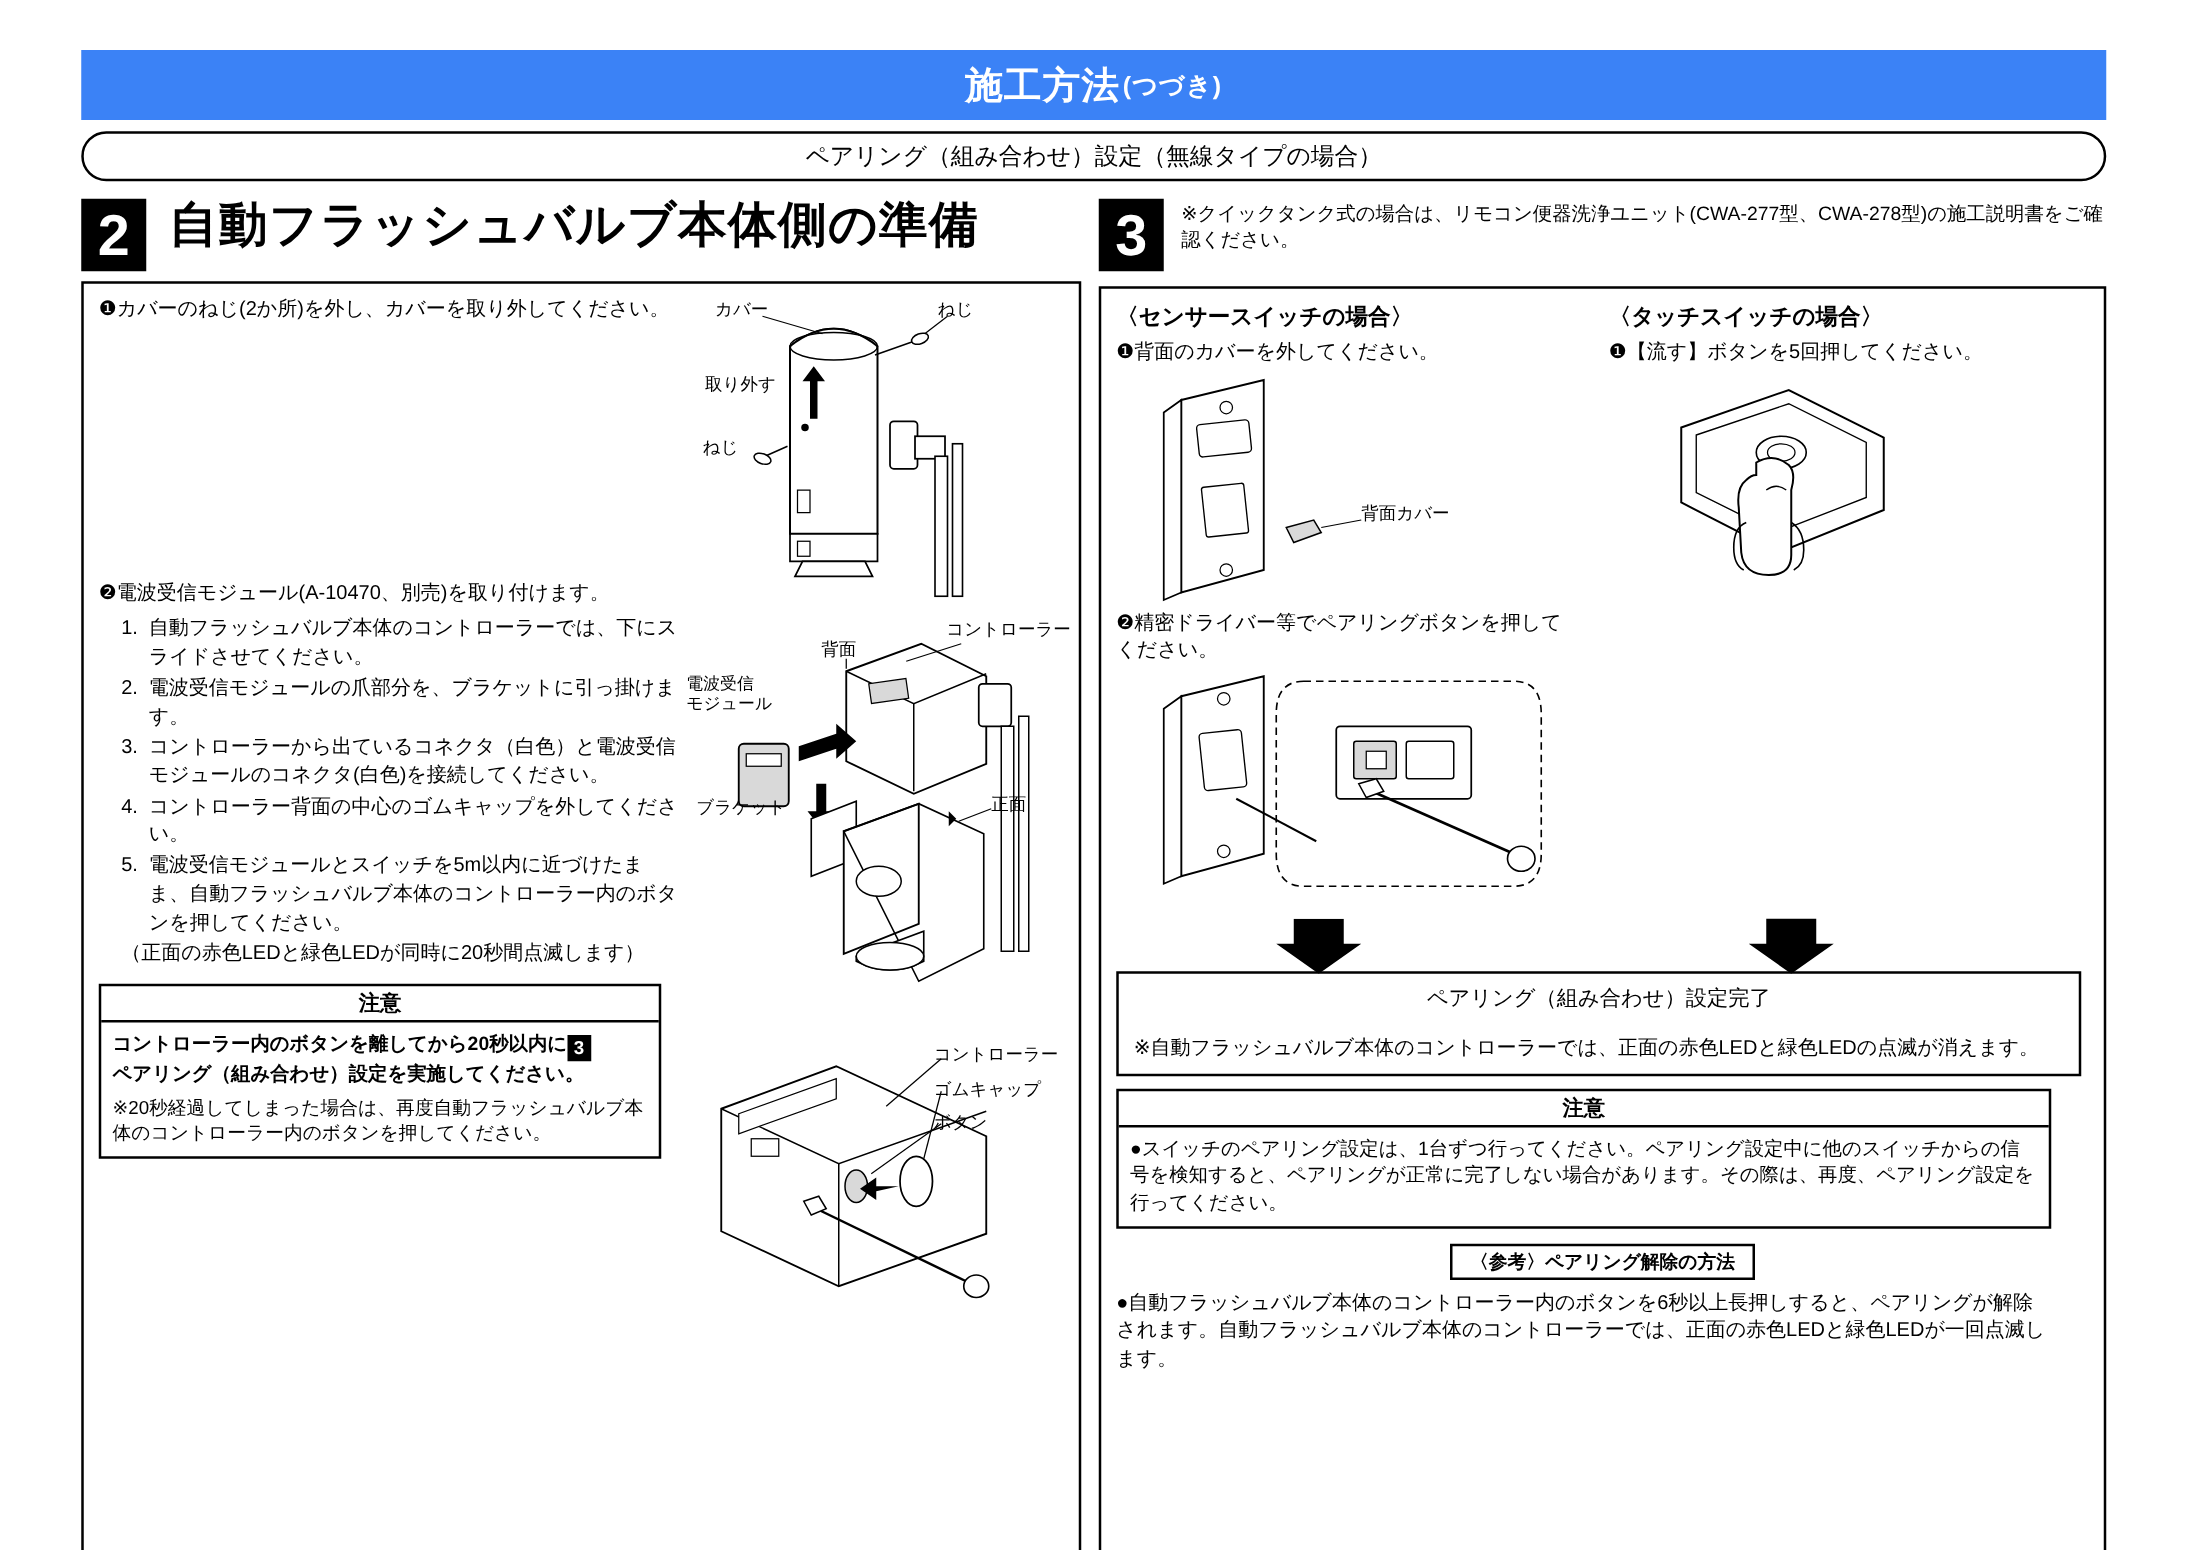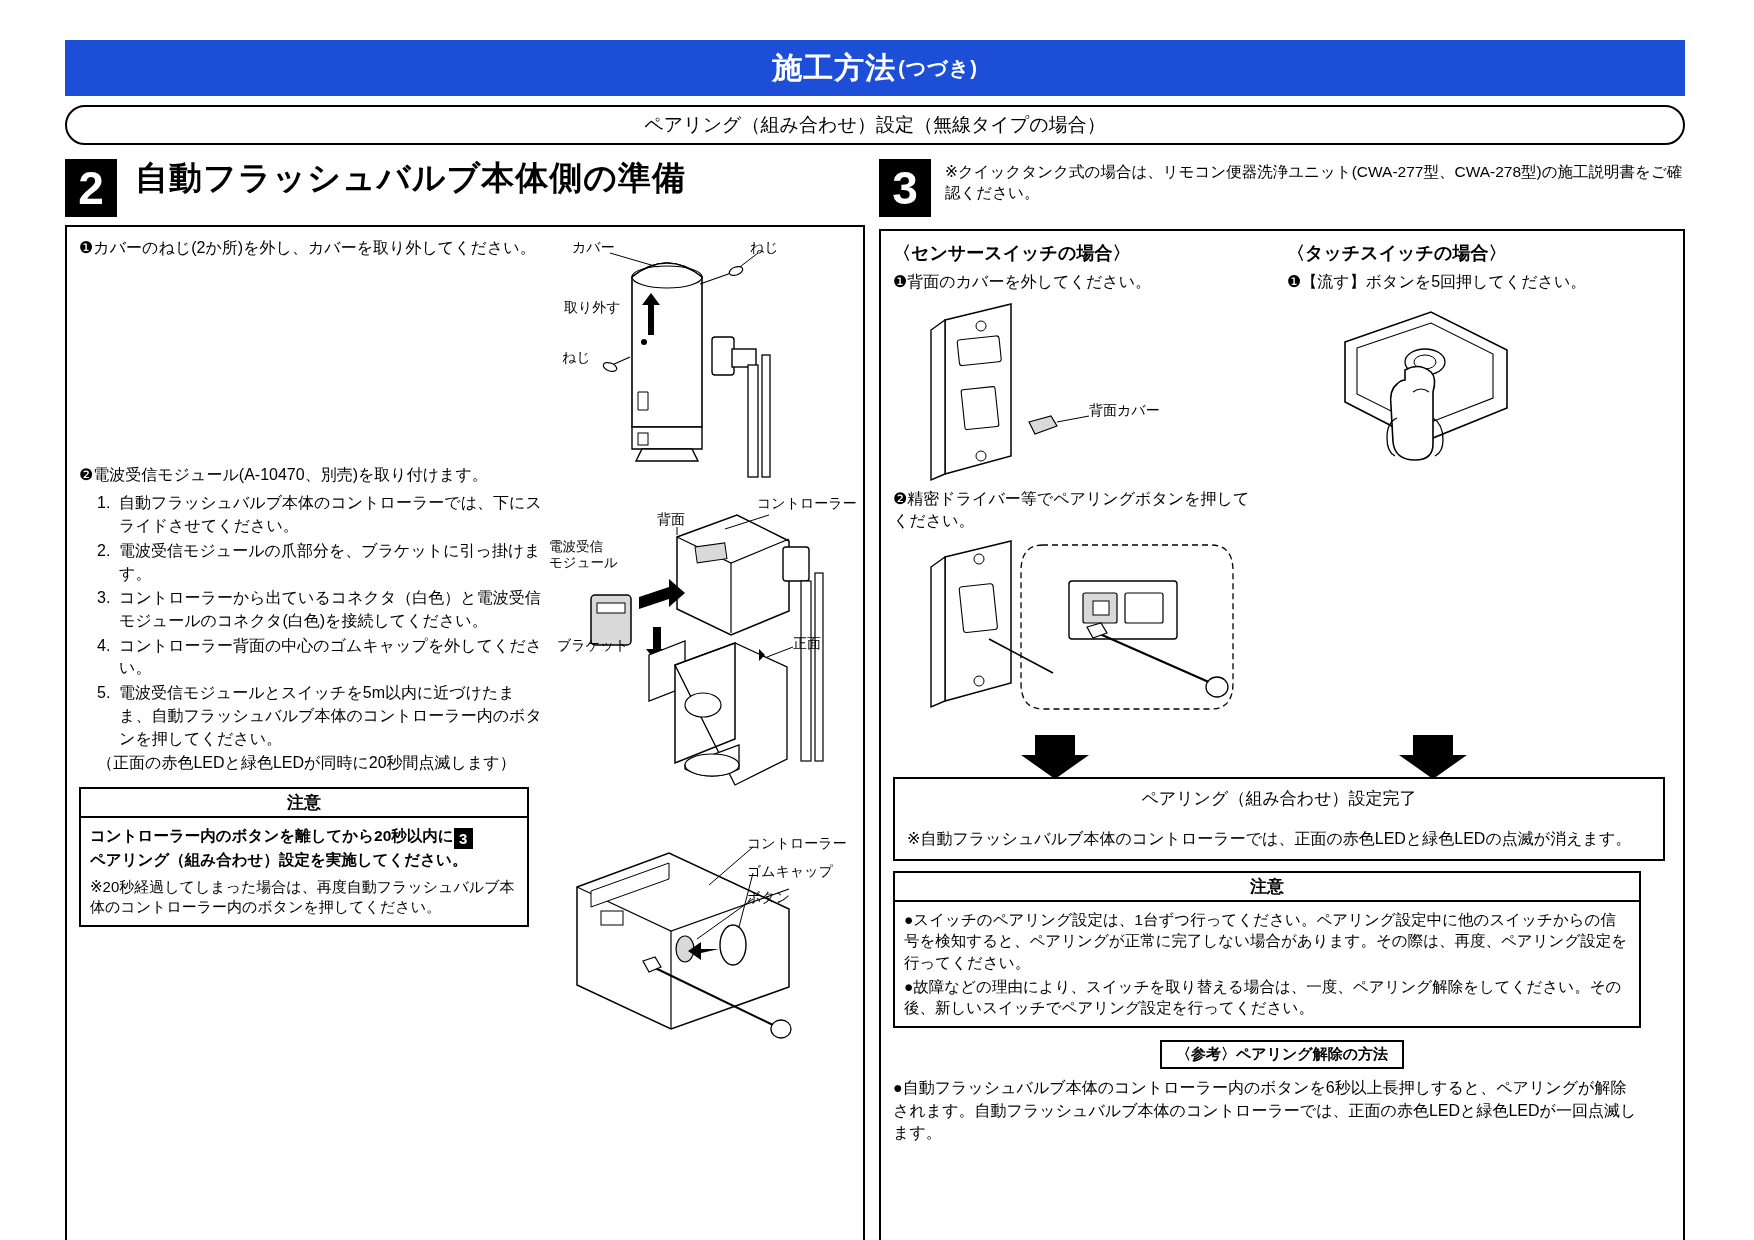--- a/index.html
+++ b/index.html
@@ -11,21 +11,21 @@
     position:relative;
     overflow:hidden;
   }
   .page{
     position:absolute;
     left:65px; top:40px;
     width:1620px; height:1165px;
   }
   
   .title-bar{
-    background:#1d4ed8;
+    background:#3b82f6;
     color:#fff;
     height:56px;
     display:flex;align-items:center;justify-content:center;
     font-size:30px;font-weight:bold;
     letter-spacing:1px;
   }
   .title-bar .sub{font-size:20px;font-weight:bold;margin-left:2px;}
   .subtitle-bar{
     margin-top:9px;
     border:2px solid #000;
@@ -41,21 +41,21 @@
   .col-right{width:806px;}
   .step-head{display:flex;align-items:flex-start;height:66px;}
   .step-num{
     background:#000;color:#fff;
     width:52px;height:58px;
     font-size:46px;font-weight:bold;
     display:flex;align-items:center;justify-content:center;
     flex:0 0 auto;
   }
   .step-title{
-    font-size:33px;font-weight:bold;
+    font-size:39px;font-weight:bold;
     margin-left:18px;line-height:1.15;
     letter-spacing:1px;
   }
   .step-title.small{font-size:29px;line-height:1.22;}
   .note-top{
     font-size:15.5px;line-height:1.38;
     margin-left:14px;flex:1;padding-top:2px;
   }
   .panel{
     border:2px solid #000;
@@ -366,21 +366,20 @@
 
           <div class="res-box" style="width:744px;margin-top:2px;">
             <div class="center" style="font-size:17px;">ペアリング（組み合わせ）設定完了</div>
             <div style="font-size:16px;line-height:1.4;margin-top:18px;">※自動フラッシュバルブ本体のコントローラーでは、正面の赤色LEDと緑色LEDの点滅が消えます。</div>
           </div>
 
           <div class="caution-box" style="width:744px;margin-top:10px;">
             <div class="caution-title">注意</div>
             <div class="caution-body">
               <div>●スイッチのペアリング設定は、1台ずつ行ってください。ペアリング設定中に他のスイッチからの信号を検知すると、ペアリングが正常に完了しない場合があります。その際は、再度、ペアリング設定を行ってください。</div>
-              <div style="margin-top:2px;">●故障などの理由により、スイッチを取り替える場合は、一度、ペアリング解除をしてください。その後、新しいスイッチでペアリング設定を行ってください。</div>
             </div>
           </div>
 
           <div class="center" style="margin-top:12px;">
             <span class="ref-tag">〈参考〉ペアリング解除の方法</span>
           </div>
           <div style="font-size:16px;line-height:1.42;margin-top:8px;width:744px;">●自動フラッシュバルブ本体のコントローラー内のボタンを6秒以上長押しすると、ペアリングが解除されます。自動フラッシュバルブ本体のコントローラーでは、正面の赤色LEDと緑色LEDが一回点滅します。</div>
 
         </div>
       </div>

